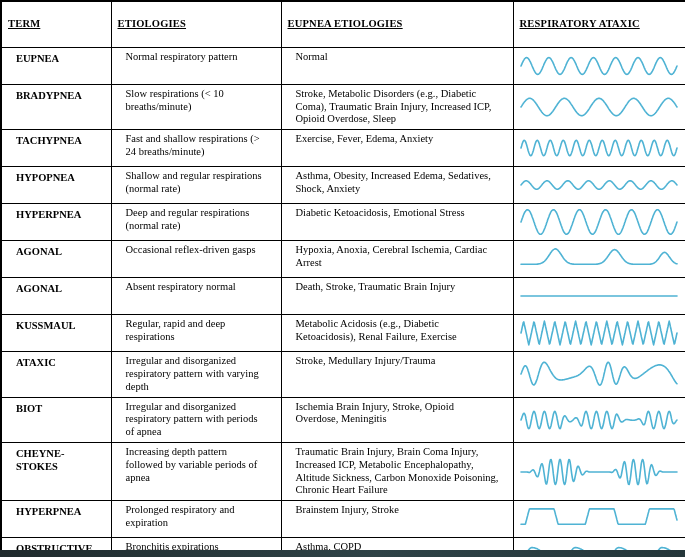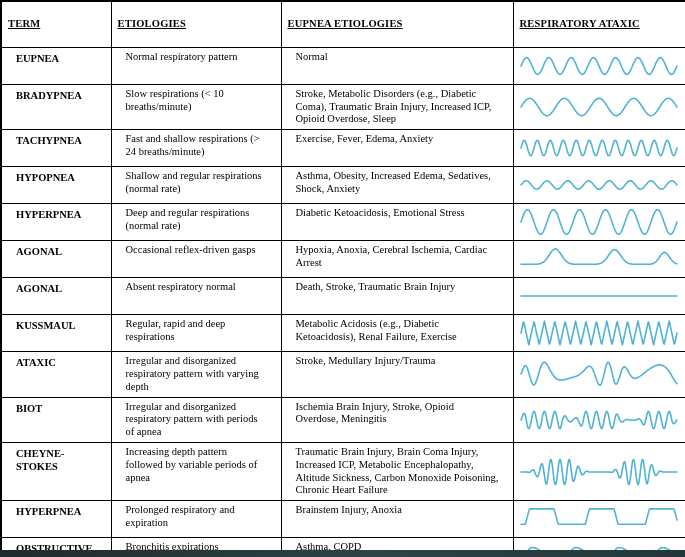--- a/index.html
+++ b/index.html
@@ -142,21 +142,21 @@
     <td class="etio">Traumatic Brain Injury, Brain Coma Injury, Increased ICP, Metabolic Encephalopathy, Altitude Sickness, Carbon Monoxide Poisoning, Chronic Heart Failure</td>
     <td class="pattern">
       <svg width="160" height="34" viewBox="0 0 160 34" aria-hidden="true">
         <path fill="none" stroke-width="1.6" stroke-linecap="round" stroke-linejoin="round" d="M2.0,17.0L2.6,17.0L3.1,17.0L3.7,17.0L4.2,17.0L4.8,17.0L5.3,17.0L5.9,17.0L6.5,17.0L7.0,17.0L7.6,17.0L8.1,17.0L8.7,17.1L9.2,17.3L9.8,17.4L10.4,17.4L10.9,17.2L11.5,16.8L12.0,16.3L12.6,15.7L13.1,15.2L13.7,14.9L14.3,14.9L14.8,15.3L15.4,16.2L15.9,17.4L16.5,18.8L17.0,20.1L17.6,21.2L18.2,21.8L18.7,21.7L19.3,20.8L19.8,19.1L20.4,16.9L20.9,14.3L21.5,11.8L22.1,9.8L22.6,8.8L23.2,8.9L23.7,10.2L24.3,12.8L24.8,16.3L25.4,20.3L26.0,24.1L26.5,27.2L27.1,28.9L27.6,29.0L28.2,27.0L28.7,23.5L29.3,19.0L29.9,14.2L30.4,9.8L31.0,6.5L31.5,4.7L32.1,4.6L32.6,6.3L33.2,9.6L33.8,13.9L34.3,18.7L34.9,23.2L35.4,26.9L36.0,29.1L36.5,29.5L37.1,28.2L37.7,25.3L38.2,21.2L38.8,16.4L39.3,11.8L39.9,7.9L40.4,5.3L41.0,4.4L41.6,5.3L42.1,7.9L42.7,11.8L43.2,16.4L43.8,21.2L44.3,25.3L44.9,28.2L45.5,29.5L46.0,29.1L46.6,26.9L47.1,23.2L47.7,18.7L48.2,13.9L48.8,9.6L49.4,6.3L49.9,4.6L50.5,4.7L51.0,6.5L51.6,10.1L52.1,14.4L52.7,18.8L53.3,22.5L53.8,25.2L54.4,26.5L54.9,26.3L55.5,24.8L56.0,22.4L56.6,19.5L57.2,16.5L57.7,13.9L58.3,12.1L58.8,11.2L59.4,11.2L59.9,12.1L60.5,13.5L61.1,15.2L61.6,16.9L62.2,18.4L62.7,19.4L63.3,19.9L63.8,19.8L64.4,19.4L65.0,18.7L65.5,17.9L66.1,17.2L66.6,16.6L67.2,16.3L67.7,16.2L68.3,16.2L68.9,16.4L69.4,16.7L70.0,16.9L70.5,17.0L71.1,17.0L71.6,17.0L72.2,17.0L72.8,17.0L73.3,17.0L73.9,17.0L74.4,17.0L75.0,17.0L75.5,17.0L76.1,17.0L76.7,17.0L77.2,17.0L77.8,17.0L78.3,17.0L78.9,17.0L79.4,17.0L80.0,17.0L80.6,17.0L81.1,17.0L81.7,17.0L82.2,17.0L82.8,17.0L83.3,17.0L83.9,17.0L84.5,17.0L85.0,17.0L85.6,17.0L86.1,17.0L86.7,17.0L87.2,17.0L87.8,17.0L88.4,17.0L88.9,17.0L89.5,17.0L90.0,17.0L90.6,17.0L91.1,17.1L91.7,17.3L92.3,17.4L92.8,17.4L93.4,17.3L93.9,16.9L94.5,16.3L95.0,15.6L95.6,15.0L96.2,14.6L96.7,14.5L97.3,14.9L97.8,15.7L98.4,17.1L98.9,18.7L99.5,20.4L100.1,21.9L100.6,22.8L101.2,22.9L101.7,22.0L102.3,20.2L102.8,17.5L103.4,14.4L104.0,11.2L104.5,8.6L105.1,7.0L105.6,6.7L106.2,8.1L106.7,11.0L107.3,15.1L107.9,19.8L108.4,24.2L109.0,27.5L109.5,29.3L110.1,29.4L110.6,27.7L111.2,24.4L111.8,20.1L112.3,15.3L112.9,10.8L113.4,7.1L114.0,4.9L114.5,4.5L115.1,5.8L115.7,8.7L116.2,12.8L116.8,17.6L117.3,22.2L117.9,26.1L118.4,28.7L119.0,29.6L119.6,28.7L120.1,26.1L120.7,22.2L121.2,17.6L121.8,12.8L122.3,8.7L122.9,5.8L123.5,4.5L124.0,4.9L124.6,7.1L125.1,10.8L125.7,15.3L126.2,20.1L126.8,24.4L127.4,27.6L127.9,28.8L128.5,28.2L129.0,26.1L129.6,22.9L130.1,19.2L130.7,15.6L131.3,12.6L131.8,10.6L132.4,9.7L132.9,10.0L133.5,11.3L134.0,13.1L134.6,15.3L135.2,17.3L135.7,19.0L136.3,20.1L136.8,20.5L137.4,20.3L137.9,19.7L138.5,18.8L139.1,17.9L139.6,17.0L140.2,16.4L140.7,16.1L141.3,16.1L141.8,16.2L142.4,16.5L143.0,16.8L143.5,16.9L144.1,17.0L144.6,17.0L145.2,17.0L145.7,17.0L146.3,17.0L146.9,17.0L147.4,17.0L148.0,17.0L148.5,17.0L149.1,17.0L149.6,17.0L150.2,17.0L150.8,17.0L151.3,17.0L151.9,17.0L152.4,17.0L153.0,17.0L153.5,17.0L154.1,17.0L154.7,17.0L155.2,17.0L155.8,17.0L156.3,17.0L156.9,17.0L157.4,17.0L158.0,17.0" stroke="#4fb3d4"></path>
       </svg>
     </td>
   </tr>
       <tr>
     <td class="term">HYPERPNEA</td>
     <td class="desc">Prolonged respiratory and expiration</td>
-    <td class="etio">Brainstem Injury, Anoxia</td>
+    <td class="etio">Brainstem Injury, Stroke</td>
     <td class="pattern">
       <svg width="160" height="34" viewBox="0 0 160 34" aria-hidden="true">
         <path fill="none" stroke-width="1.6" stroke-linecap="round" stroke-linejoin="round" d="M2.0,22.3L2.6,22.3L3.1,22.3L3.7,22.3L4.2,22.3L4.8,22.3L5.3,22.3L5.9,22.3L6.5,21.8L7.0,19.7L7.6,17.6L8.1,15.5L8.7,13.4L9.2,11.3L9.8,9.2L10.4,7.1L10.9,6.9L11.5,6.9L12.0,6.9L12.6,6.9L13.1,6.9L13.7,6.9L14.3,6.9L14.8,6.9L15.4,6.9L15.9,6.9L16.5,6.9L17.0,6.9L17.6,6.9L18.2,6.9L18.7,6.9L19.3,6.9L19.8,6.9L20.4,6.9L20.9,6.9L21.5,6.9L22.1,6.9L22.6,6.9L23.2,6.9L23.7,6.9L24.3,6.9L24.8,6.9L25.4,6.9L26.0,6.9L26.5,6.9L27.1,6.9L27.6,6.9L28.2,6.9L28.7,6.9L29.3,6.9L29.9,6.9L30.4,6.9L31.0,6.9L31.5,6.9L32.1,6.9L32.6,6.9L33.2,6.9L33.8,6.9L34.3,6.9L34.9,6.9L35.4,8.3L36.0,10.4L36.5,12.5L37.1,14.6L37.7,16.7L38.2,18.8L38.8,21.0L39.3,22.3L39.9,22.3L40.4,22.3L41.0,22.3L41.6,22.3L42.1,22.3L42.7,22.3L43.2,22.3L43.8,22.3L44.3,22.3L44.9,22.3L45.5,22.3L46.0,22.3L46.6,22.3L47.1,22.3L47.7,22.3L48.2,22.3L48.8,22.3L49.4,22.3L49.9,22.3L50.5,22.3L51.0,22.3L51.6,22.3L52.1,22.3L52.7,22.3L53.3,22.3L53.8,22.3L54.4,22.3L54.9,22.3L55.5,22.3L56.0,22.3L56.6,22.3L57.2,22.3L57.7,22.3L58.3,22.3L58.8,22.3L59.4,22.3L59.9,22.3L60.5,22.3L61.1,22.3L61.6,22.3L62.2,22.3L62.7,22.3L63.3,22.3L63.8,22.3L64.4,22.3L65.0,22.3L65.5,22.3L66.1,22.3L66.6,21.2L67.2,19.1L67.7,16.9L68.3,14.8L68.9,12.7L69.4,10.6L70.0,8.5L70.5,6.9L71.1,6.9L71.6,6.9L72.2,6.9L72.8,6.9L73.3,6.9L73.9,6.9L74.4,6.9L75.0,6.9L75.5,6.9L76.1,6.9L76.7,6.9L77.2,6.9L77.8,6.9L78.3,6.9L78.9,6.9L79.4,6.9L80.0,6.9L80.6,6.9L81.1,6.9L81.7,6.9L82.2,6.9L82.8,6.9L83.3,6.9L83.9,6.9L84.5,6.9L85.0,6.9L85.6,6.9L86.1,6.9L86.7,6.9L87.2,6.9L87.8,6.9L88.4,6.9L88.9,6.9L89.5,6.9L90.0,6.9L90.6,6.9L91.1,6.9L91.7,6.9L92.3,6.9L92.8,6.9L93.4,6.9L93.9,6.9L94.5,6.9L95.0,6.9L95.6,8.9L96.2,11.0L96.7,13.1L97.3,15.3L97.8,17.4L98.4,19.5L98.9,21.6L99.5,22.3L100.1,22.3L100.6,22.3L101.2,22.3L101.7,22.3L102.3,22.3L102.8,22.3L103.4,22.3L104.0,22.3L104.5,22.3L105.1,22.3L105.6,22.3L106.2,22.3L106.7,22.3L107.3,22.3L107.9,22.3L108.4,22.3L109.0,22.3L109.5,22.3L110.1,22.3L110.6,22.3L111.2,22.3L111.8,22.3L112.3,22.3L112.9,22.3L113.4,22.3L114.0,22.3L114.5,22.3L115.1,22.3L115.7,22.3L116.2,22.3L116.8,22.3L117.3,22.3L117.9,22.3L118.4,22.3L119.0,22.3L119.6,22.3L120.1,22.3L120.7,22.3L121.2,22.3L121.8,22.3L122.3,22.3L122.9,22.3L123.5,22.3L124.0,22.3L124.6,22.3L125.1,22.3L125.7,22.3L126.2,22.3L126.8,20.5L127.4,18.4L127.9,16.3L128.5,14.2L129.0,12.1L129.6,10.0L130.1,7.9L130.7,6.9L131.3,6.9L131.8,6.9L132.4,6.9L132.9,6.9L133.5,6.9L134.0,6.9L134.6,6.9L135.2,6.9L135.7,6.9L136.3,6.9L136.8,6.9L137.4,6.9L137.9,6.9L138.5,6.9L139.1,6.9L139.6,6.9L140.2,6.9L140.7,6.9L141.3,6.9L141.8,6.9L142.4,6.9L143.0,6.9L143.5,6.9L144.1,6.9L144.6,6.9L145.2,6.9L145.7,6.9L146.3,6.9L146.9,6.9L147.4,6.9L148.0,6.9L148.5,6.9L149.1,6.9L149.6,6.9L150.2,6.9L150.8,6.9L151.3,6.9L151.9,6.9L152.4,6.9L153.0,6.9L153.5,6.9L154.1,6.9L154.7,6.9L155.2,7.5L155.8,9.6L156.3,11.7L156.9,13.8L157.4,15.9L158.0,18.0" stroke="#4fb3d4"></path>
       </svg>
     </td>
   </tr>
       <tr>
     <td class="term">OBSTRUCTIVE</td>
     <td class="desc">Bronchitis expirations</td>
     <td class="etio">Asthma, COPD</td>

